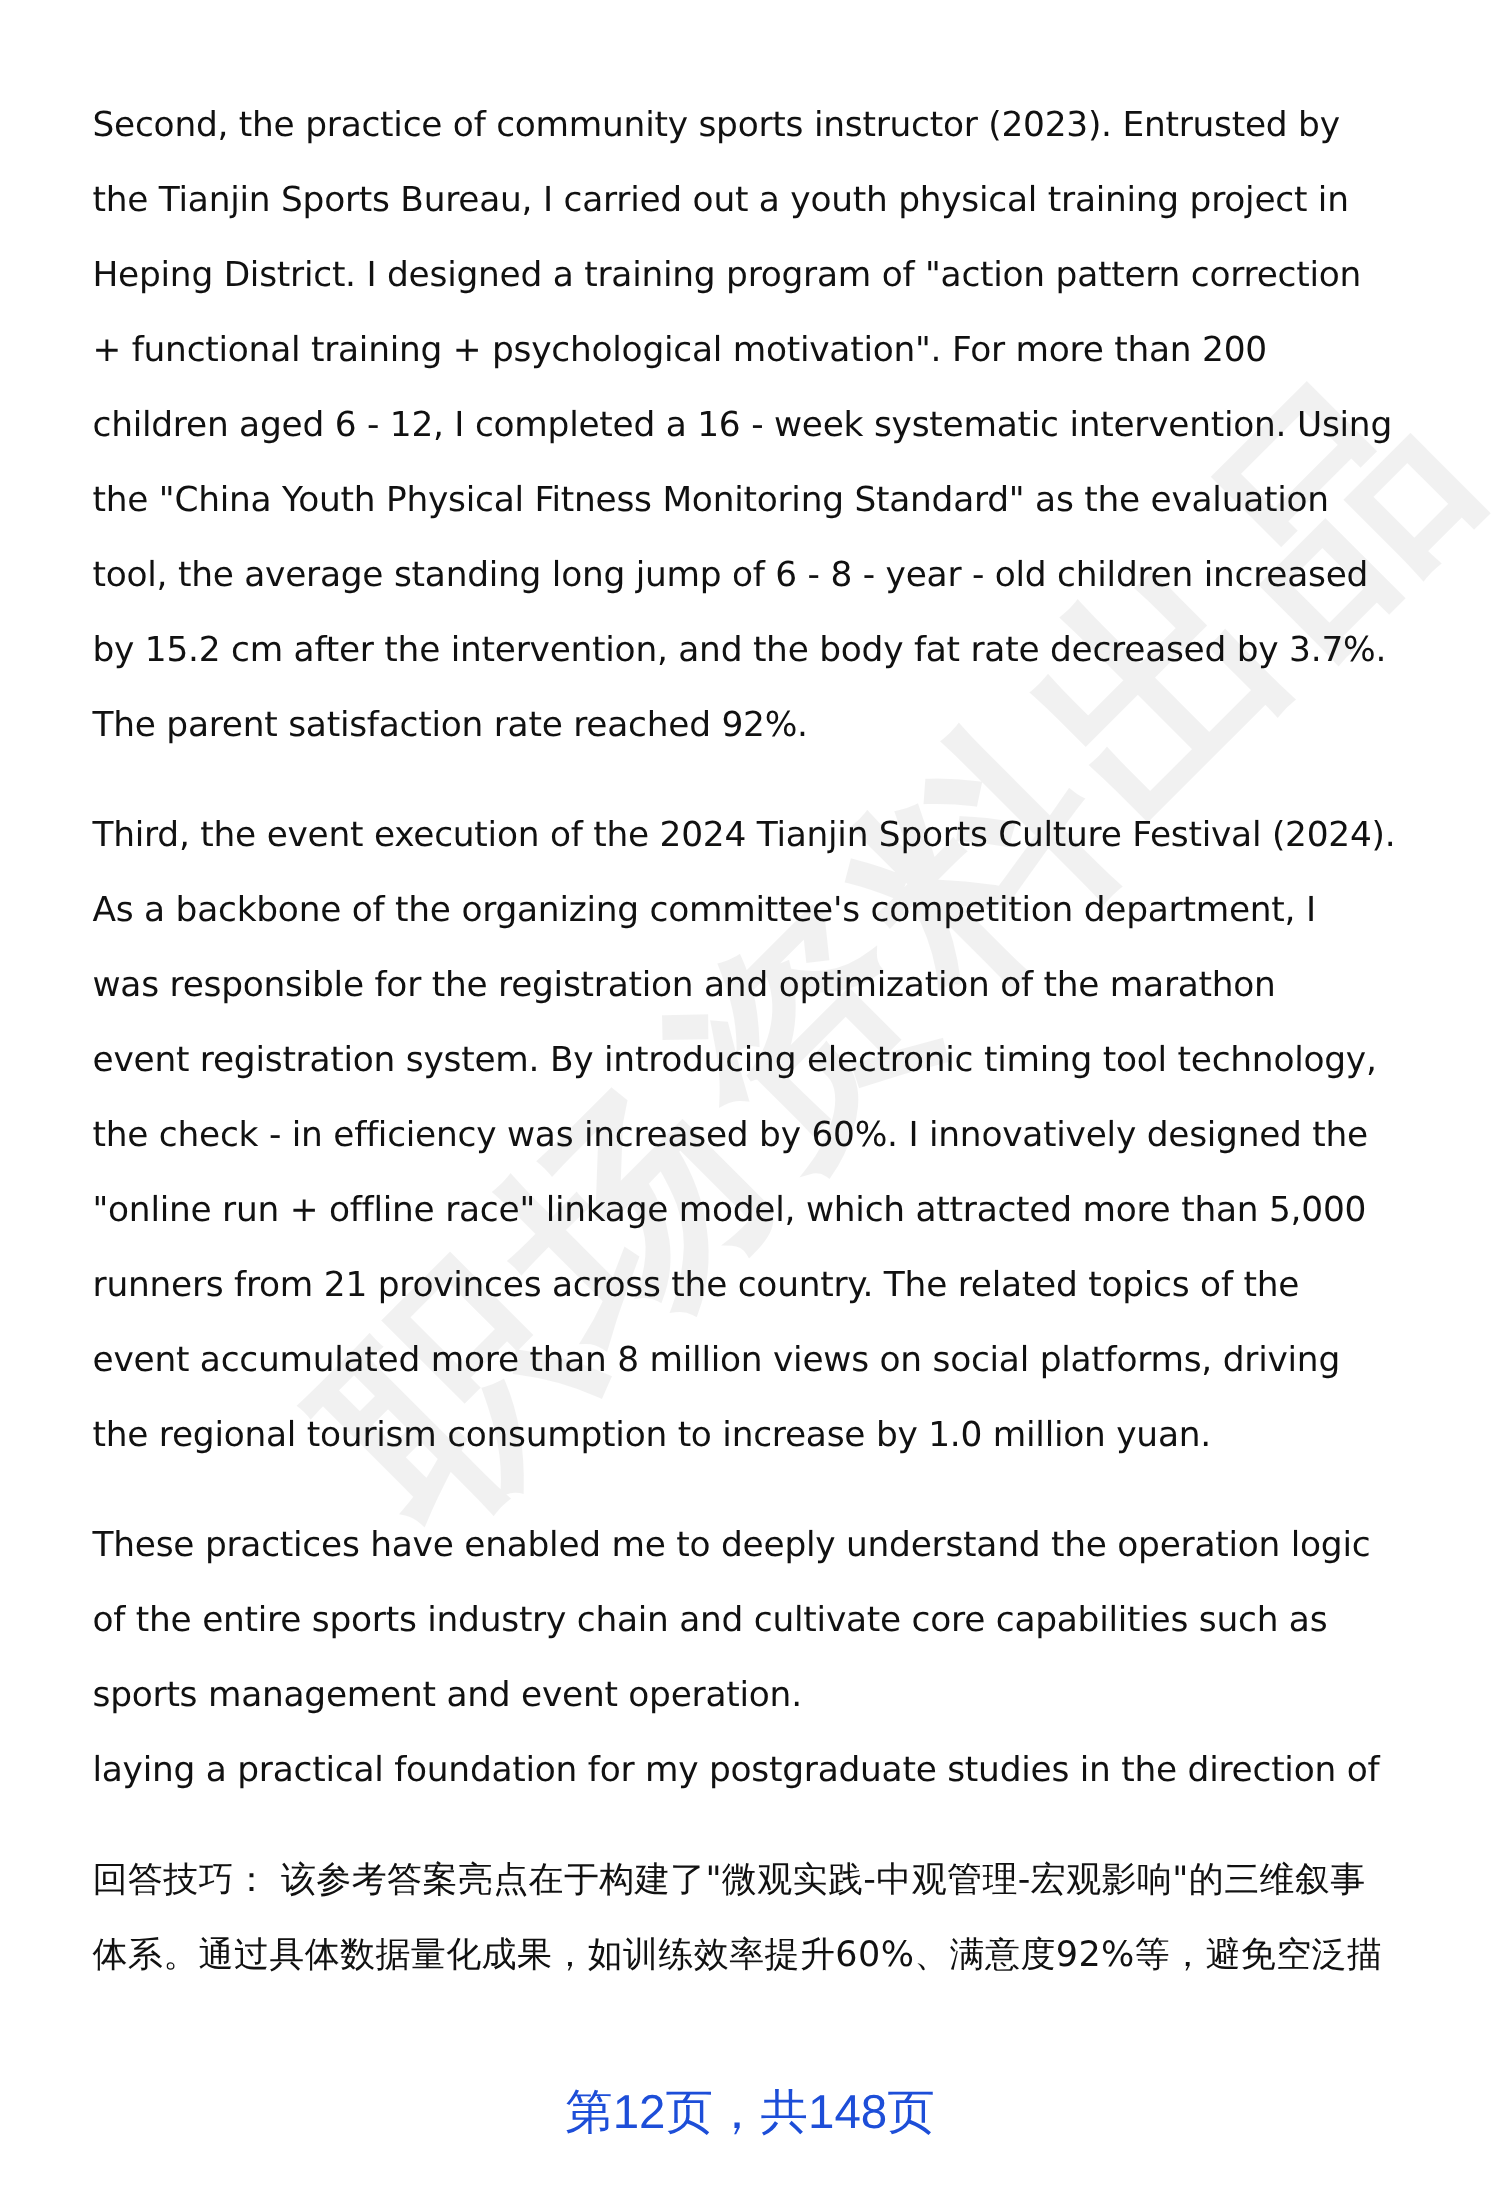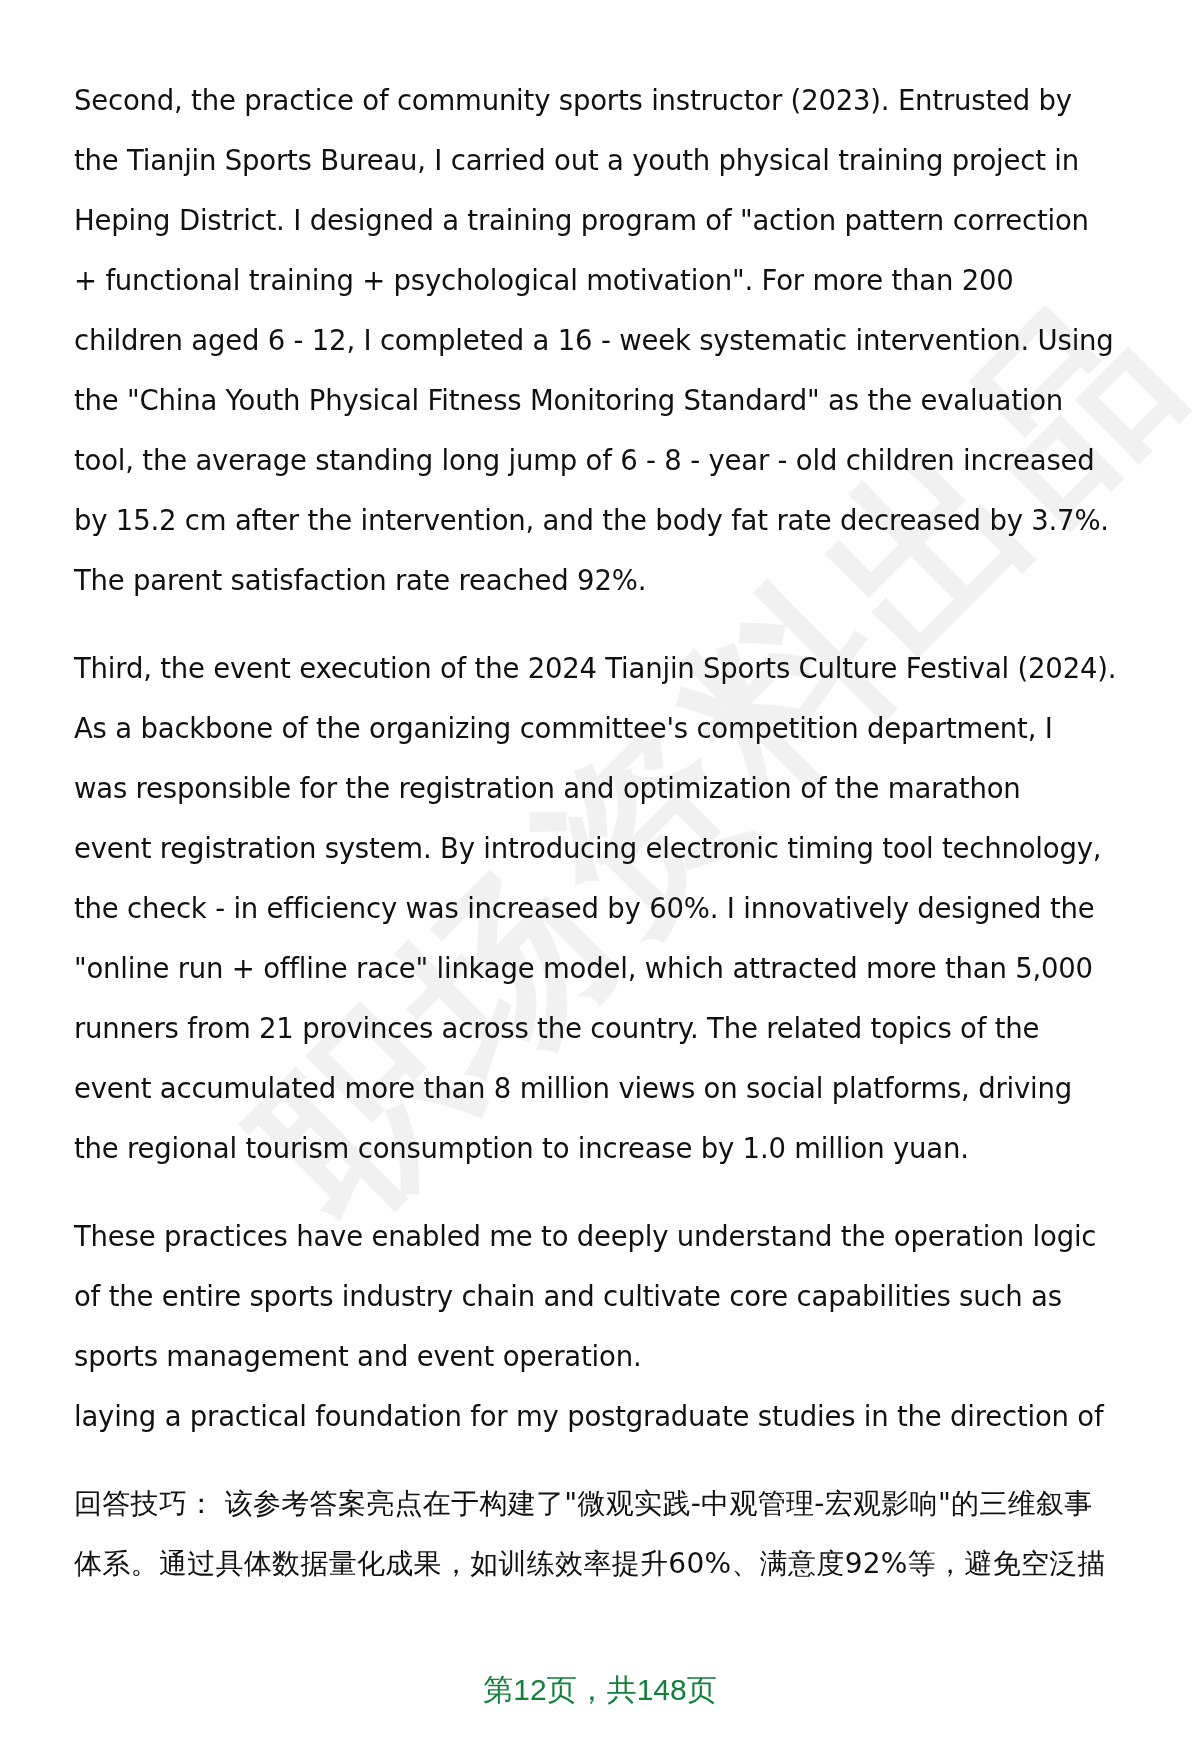--- a/index.html
+++ b/index.html
@@ -54,23 +54,23 @@
     font-size: 28px;
     letter-spacing: 0.3px;
   }
   .footer {
     position: absolute;
     left: 0;
     top: 1665px;
     width: 1200px;
     text-align: center;
     font-family: "Liberation Sans", "DejaVu Sans", sans-serif;
-    font-size: 30px;
+    font-size: 38px;
     line-height: 50px;
-    color: #15803d;
+    color: #1d4ed8;
     z-index: 1;
   }
 </style>
 </head>
 <body>
 
 <div class="watermark">职场资料出品</div>
 
 <div class="content">
 

